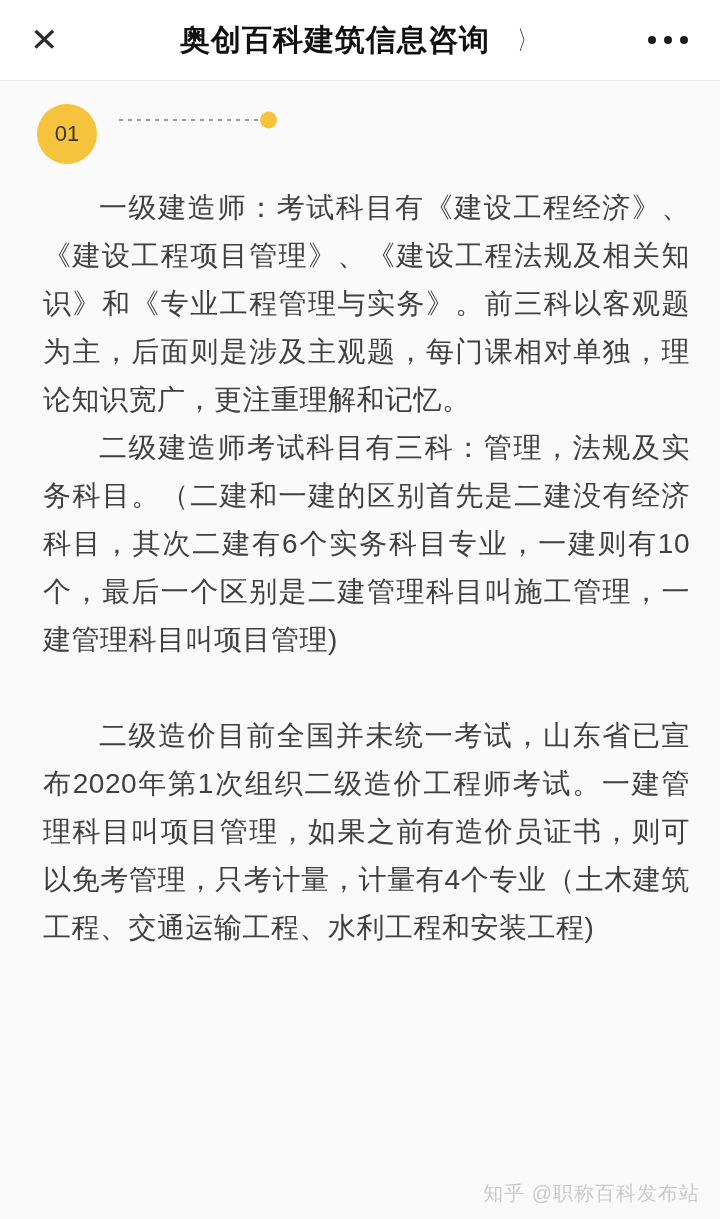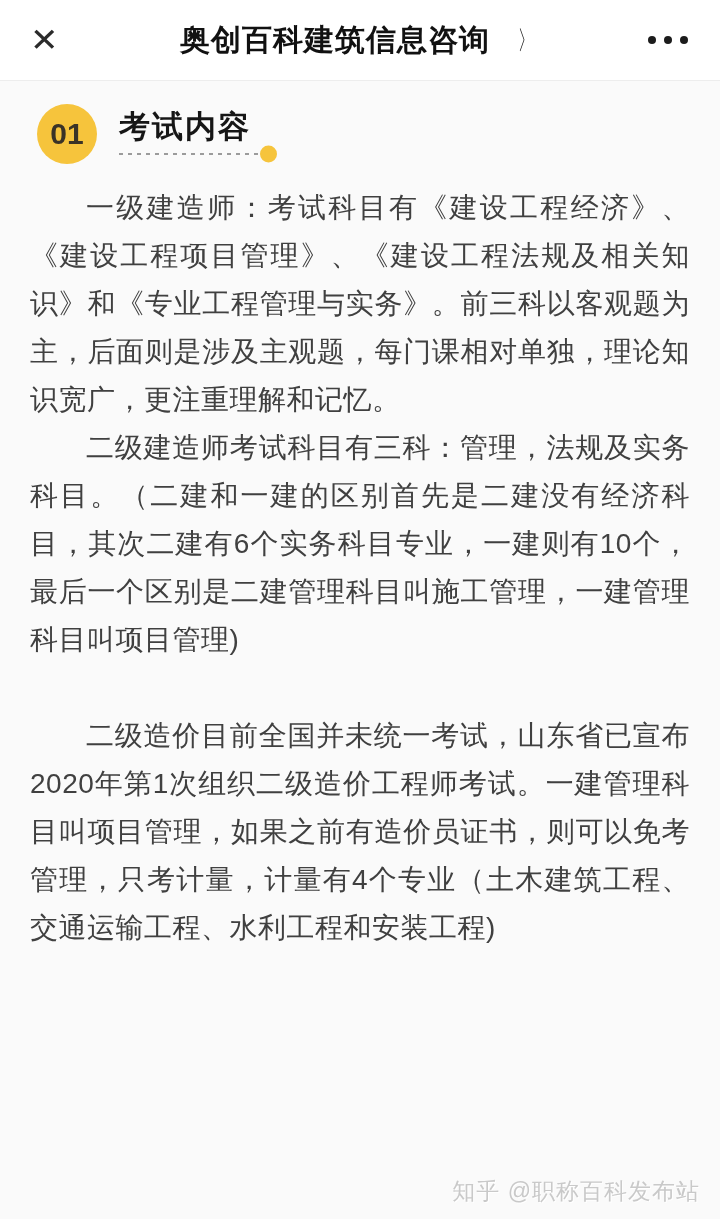--- a/index.html
+++ b/index.html
@@ -84,22 +84,22 @@
     align-items: flex-start;
     margin: 23px 0 0 37px;
     height: 66px;
   }
   .section-badge {
     width: 60px;
     height: 60px;
     border-radius: 50%;
     background: var(--accent_yellow, #f6c43c);
     color: var(--badge_text, #3a3327);
-    font-size: 30px;
-    font-weight: 700;
+    font-size: 22px;
+    font-weight: 400;
     display: flex;
     align-items: center;
     justify-content: center;
     flex: 0 0 auto;
     text-align: center;
   }
   .section-title-wrap {
     margin-left: 22px;
     padding-top: 6px;
   }
@@ -128,40 +128,41 @@
     transform: translateY(-50%);
     width: 17px;
     height: 17px;
     border-radius: 50%;
     background: var(--accent_yellow, #f6c43c);
   }
 
   
   .article {
     padding: 14px 30px 0 30px;
+    margin-left: 13px;
   }
   .article p {
     font-size: 28px;
     line-height: 48px;
     color: var(--text, #404040);
     text-align: justify;
     text-indent: 2em;
     letter-spacing: 0.5px;
   }
   .article p.para-spacer {
     height: 48px;
     text-indent: 0;
   }
 
   
   .watermark {
     position: absolute;
     right: 20px;
     bottom: 12px;
-    font-size: 23px;
+    font-size: 20px;
     color: var(--watermark, #c9c9c9);
     letter-spacing: 1px;
     text-shadow: 1px 1px 0 #ffffff;
     white-space: nowrap;
   }
 </style>
 </head>
 <body>
 
 <div class="page">
@@ -177,21 +178,20 @@
       <span class="dot"></span>
       <span class="dot"></span>
     </button>
   </header>
 
   <main>
 
     <div class="section-header">
       <div class="section-badge">01</div>
       <div class="section-title-wrap">
-        <h2 class="section-title">考试内容</h2>
         <div class="dashed-underline">
           <span class="end-dot"></span>
         </div>
       </div>
     </div>
 
     <article class="article">
       <p>一级建造师：考试科目有《建设工程经济》、《建设工程项目管理》、《建设工程法规及相关知识》和《专业工程管理与实务》。前三科以客观题为主，后面则是涉及主观题，每门课相对单独，理论知识宽广，更注重理解和记忆。</p>
       <p>二级建造师考试科目有三科：管理，法规及实务科目。（二建和一建的区别首先是二建没有经济科目，其次二建有6个实务科目专业，一建则有10个，最后一个区别是二建管理科目叫施工管理，一建管理科目叫项目管理)</p>
       <p class="para-spacer"></p>

